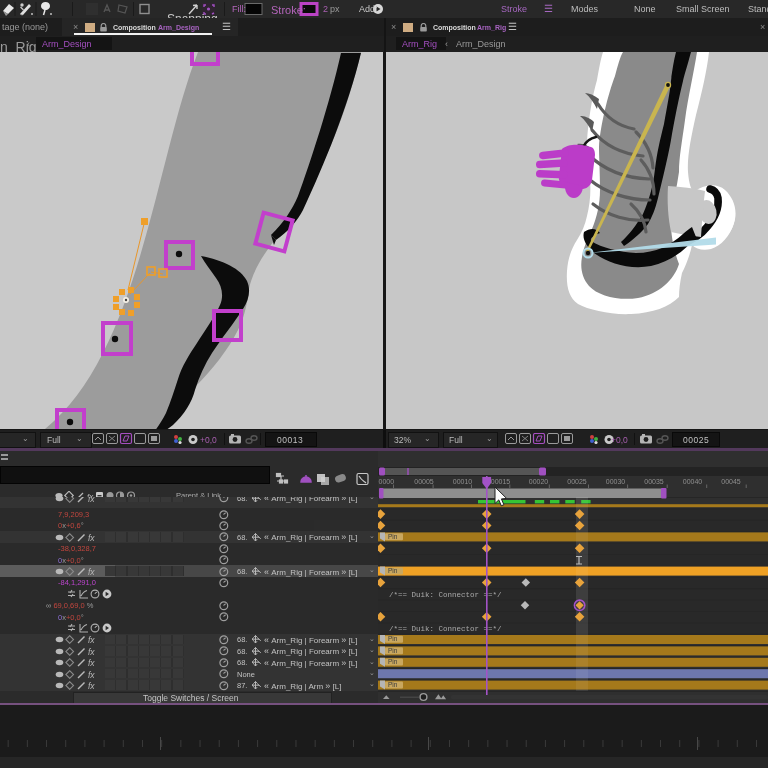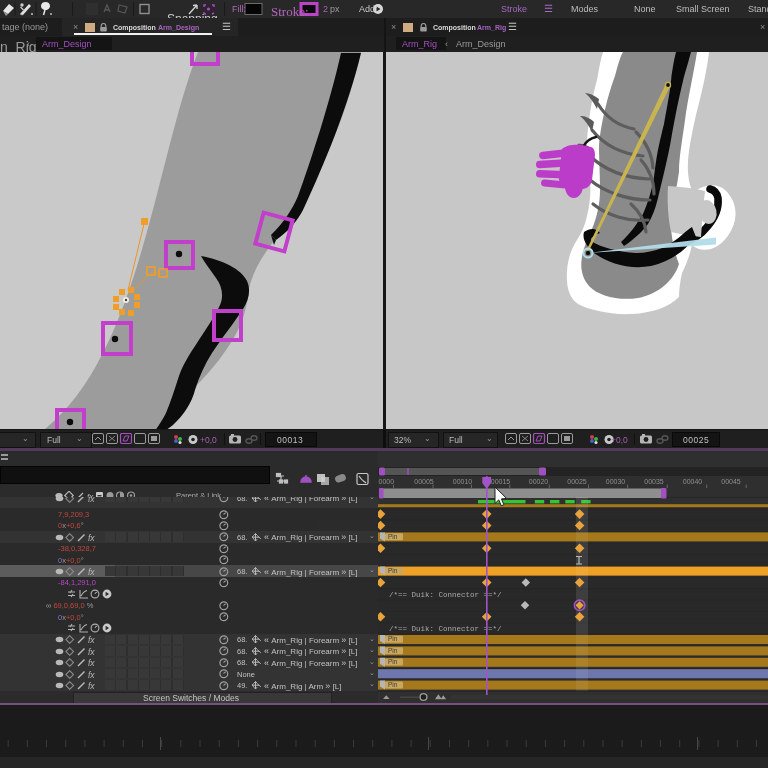--- a/index.html
+++ b/index.html
@@ -47,21 +47,21 @@
 
       <rect x="245" y="3.5" width="17" height="11" fill="#050505" stroke="#6a6a6a" stroke-width="1"></rect>
 
       <rect x="301" y="3.5" width="16" height="11" fill="#0a0a0a" stroke="#bb43c5" stroke-width="3"></rect>
 
       <circle cx="378" cy="9" r="5" fill="#d8d8d8"></circle>
         <path d="M376.5,6.5 l4,2.5 -4,2.5 z" fill="#282828"></path>
     </svg>
     <div class="t" style="left:151px;top:12px;font-size:12px;color:#c7c7c7;margin-left:16px;">Snapping</div>
     <div class="t" style="left:232px;top:4px;font-size:9px;color:#b465bb;">Fill:</div>
-    <div class="t" style="left:271px;top:4px;font-size:13px;color:#b465bb;font-family:Liberation Serif, serif;">Stroke:</div>
+    <div class="t" style="left:271px;top:4px;font-size:11px;color:#b465bb;">Stroke:</div>
     <div class="t" style="left:323px;top:4px;font-size:9px;color:#a85fb0;">2</div>
     <div class="t" style="left:330px;top:4px;font-size:9px;color:#9a9a9a;">px</div>
     <div class="t" style="left:359px;top:4px;font-size:9px;color:#c7c7c7;">Add:</div>
     <div class="t" style="left:501px;top:4px;font-size:9px;color:#a667c0;">Stroke</div>
     <div class="t" style="left:544px;top:3px;font-size:10px;color:#a667c0;">☰</div>
     <div class="t" style="left:571px;top:4px;font-size:9px;color:#bdbdbd;">Modes</div>
     <div class="t" style="left:634px;top:4px;font-size:9px;color:#bdbdbd;">None</div>
     <div class="t" style="left:676px;top:4px;font-size:9px;color:#bdbdbd;">Small Screen</div>
     <div class="t" style="left:748px;top:4px;font-size:9px;color:#bdbdbd;">Standard</div>
   </div>
@@ -550,32 +550,32 @@
             <ellipse cx="4.5" cy="4.5" rx="3.8" ry="2.7" fill="#b9b9b9"></ellipse>
             <rect x="12" y="1.8" width="5.4" height="5.4" transform="rotate(45 14.7 4.5)" fill="none" stroke="#8a8a8a" stroke-width="1.1"></rect>
             <path d="M23,8 l6.5,-6.5" stroke="#b9b9b9" stroke-width="1.4"></path>
             <text x="33" y="8" font-size="8.5" font-style="italic" fill="#b9b9b9" font-family="Liberation Sans">fx</text>
           </svg>
           <div class="abs" style="left:105px;top:1px;width:79px;height:9.4px;background:repeating-linear-gradient(90deg,#383838 0px,#383838 10px,#2e2e2e 10px,#2e2e2e 11.3px);"></div>
           <svg class="abs" style="left:219px;top:1.2px;" width="10" height="10">
             <circle cx="4.8" cy="4.8" r="3.9" fill="none" stroke="#9e9e9e" stroke-width="1.2"></circle>
             <path d="M4.8,4.8 a2,2 0 0 1 2.2,-1.8" fill="none" stroke="#9e9e9e" stroke-width="1.1"></path>
           </svg>
-          <div class="t" style="left:237px;top:1.6px;font-size:7.5px;color:#c2c2c2;">49.</div>
+          <div class="t" style="left:237px;top:1.6px;font-size:7.5px;color:#c2c2c2;">87.</div>
           <svg class="abs" style="left:251px;top:1.5px;" width="10" height="9">
             <path d="M4.5,0.5 L4.5,8 M1,4.2 L8,4.2 M4.5,0.5 l-1.6,1.8 M4.5,0.5 l1.6,1.8 M4.5,8 l-1.6,-1.8 M4.5,8 l1.6,-1.8 M1,4.2 l1.8,-1.6 M1,4.2 l1.8,1.6 M8,4.2 l-1.8,-1.6 M8,4.2 l1.8,1.6" stroke="#b9b9b9" stroke-width="1" fill="none"></path>
           </svg>
           <div class="t" style="left:264px;top:1.2px;font-size:8px;color:#c2c2c2;"><span style="font-size:9px;">«</span>&nbsp;Arm_Rig | Arm&nbsp;<span style="font-size:9px;">»</span>&nbsp;[L]</div>
           <div class="t" style="left:369px;top:1px;font-size:7px;color:#9a9a9a;">⌄</div>
         </div>
 </div>
 
     <div class="abs" style="left:0;top:239.8px;width:768px;height:12.2px;background:#2b2b2b;"></div>
     <div class="abs" style="left:73px;top:240.5px;width:257px;height:11px;background:#383838;border:1px solid #222;"></div>
-    <div class="t" style="left:143px;top:242px;font-size:8.5px;color:#c5c5c5;">Screen Switches / Modes</div>
+    <div class="t" style="left:143px;top:242px;font-size:8.5px;color:#c5c5c5;">Toggle Switches / Screen</div>
 
     <svg class="abs" id="rsvg" style="left:378px;top:0;" width="390" height="252" viewBox="0 0 390 252">
 <rect width="390" height="252" fill="#2f2f2f"></rect>
 <rect x="0" y="57.4" width="390" height="11.4" fill="#292929"></rect>
 <rect x="0" y="68.8" width="390" height="11.4" fill="#292929"></rect>
 <rect x="0" y="91.6" width="390" height="11.4" fill="#292929"></rect>
 <rect x="0" y="103.0" width="390" height="11.4" fill="#292929"></rect>
 <rect x="0" y="125.8" width="390" height="11.4" fill="#292929"></rect>
 <rect x="0" y="137.2" width="390" height="11.4" fill="#292929"></rect>
 <rect x="0" y="148.6" width="390" height="11.4" fill="#292929"></rect>

